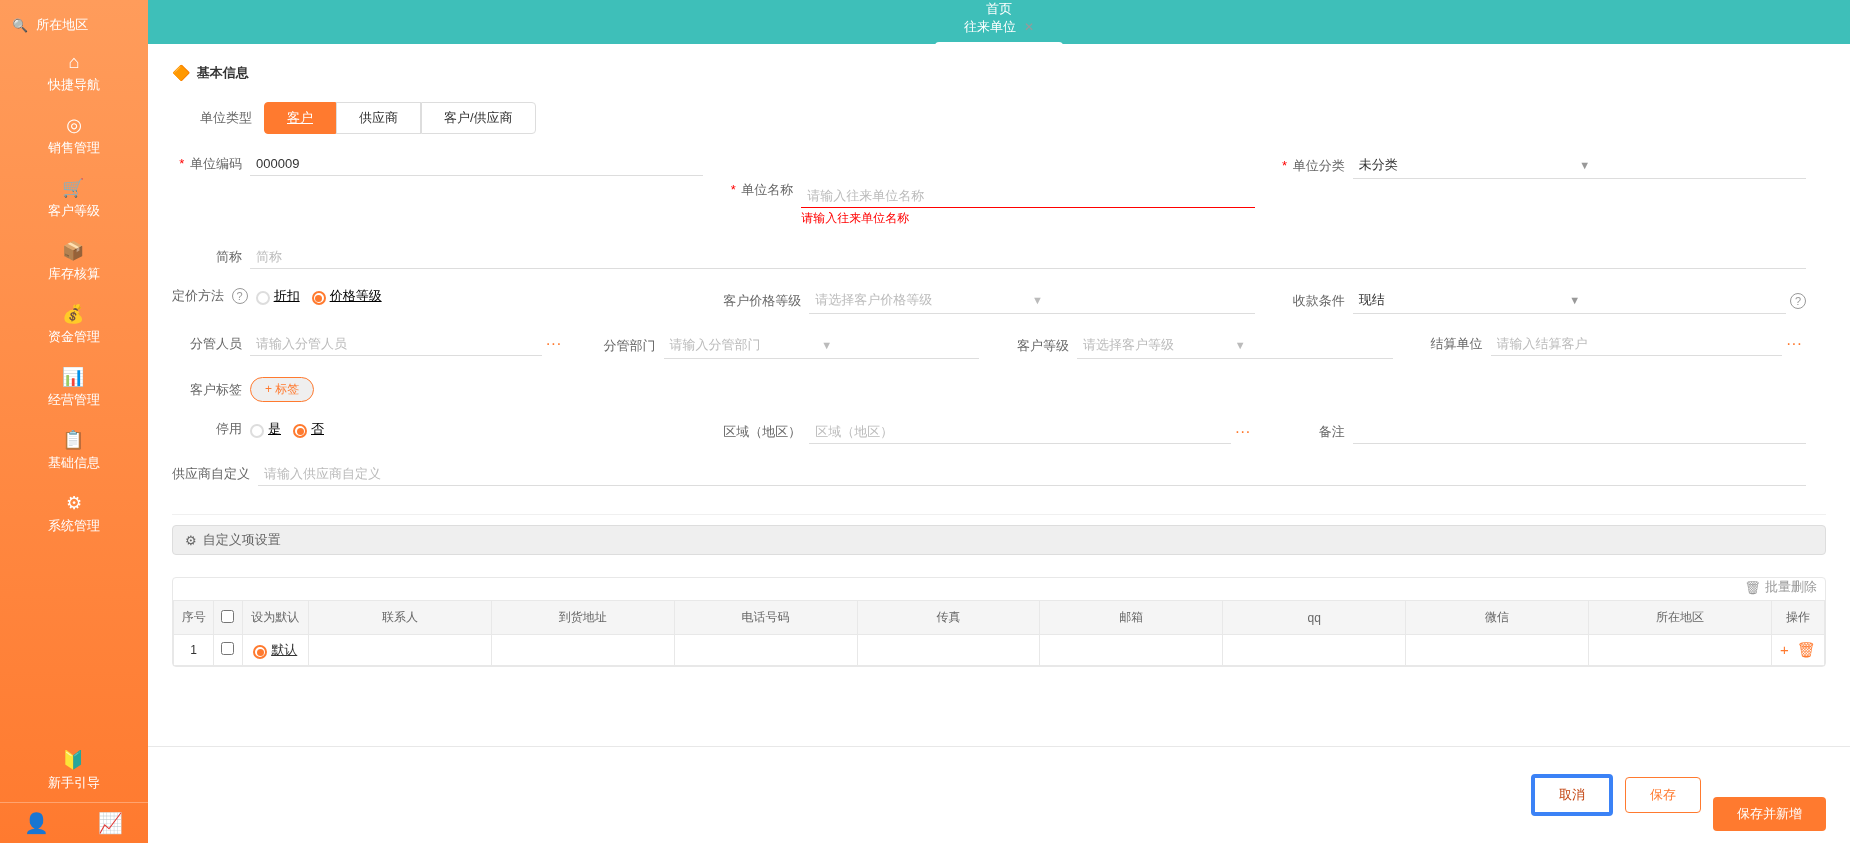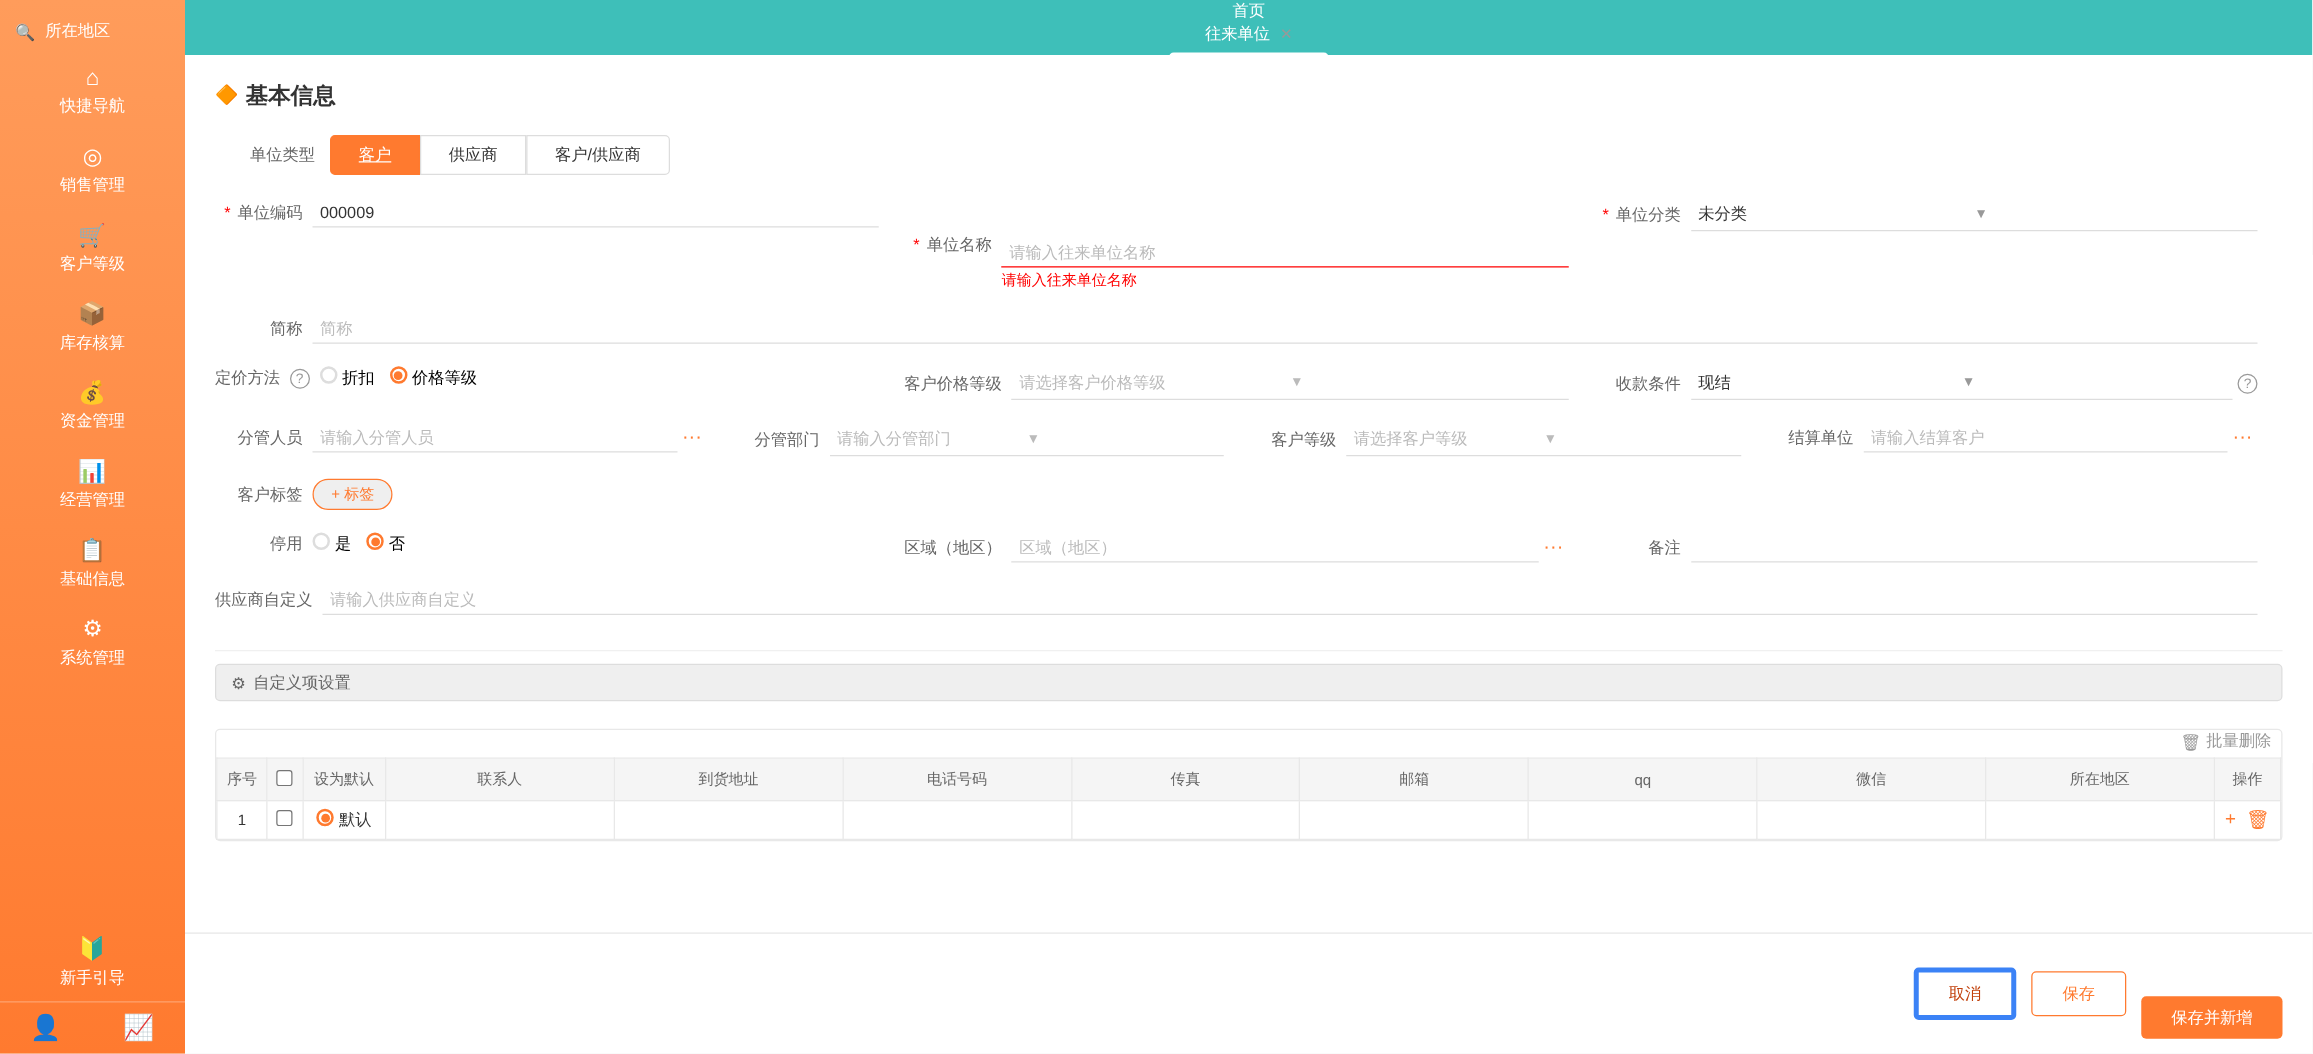--- a/index.html
+++ b/index.html
@@ -101,21 +101,21 @@
     .section-header {
       display: flex;
       align-items: center;
       margin-bottom: 20px;
     }
     .section-header .icon {
       color: #ff7a2f;
       margin-right: 6px;
       font-size: 15px;
     }
-    .section-title { font-size: 18px; font-weight: bold; color: #333; }
+    .section-title { font-size: 13px; font-weight: bold; color: #333; }
 
     
     .unit-type-row {
       display: flex;
       align-items: center;
       margin-bottom: 18px;
     }
     .unit-type-label { color: #666; width: 80px; text-align: right; margin-right: 12px; }
     .type-btn {
       padding: 6px 22px;
@@ -185,21 +185,21 @@
       padding: 4px 6px;
       cursor: pointer;
       color: #333;
     }
     .field-select span { flex: 1; }
     .field-select .chevron { color: #999; font-size: 11px; }
     .field-select.placeholder span { color: #bbb; }
 
     
     .radio-group { display: flex; align-items: center; gap: 12px; }
-    .radio-item { display: flex; align-items: flex-start; cursor: pointer; gap: 4px; }
+    .radio-item { display: flex; align-items: flex-end; cursor: pointer; gap: 4px; text-decoration: underline; }
     .radio-circle {
       width: 14px; height: 14px; border-radius: 50%;
       border: 2px solid #ddd;
       display: flex; align-items: center; justify-content: center;
     }
     .radio-circle.checked { border-color: #ff7a2f; }
     .radio-circle.checked::after {
       content: ''; width: 7px; height: 7px; border-radius: 50%; background: #ff7a2f;
     }
 

